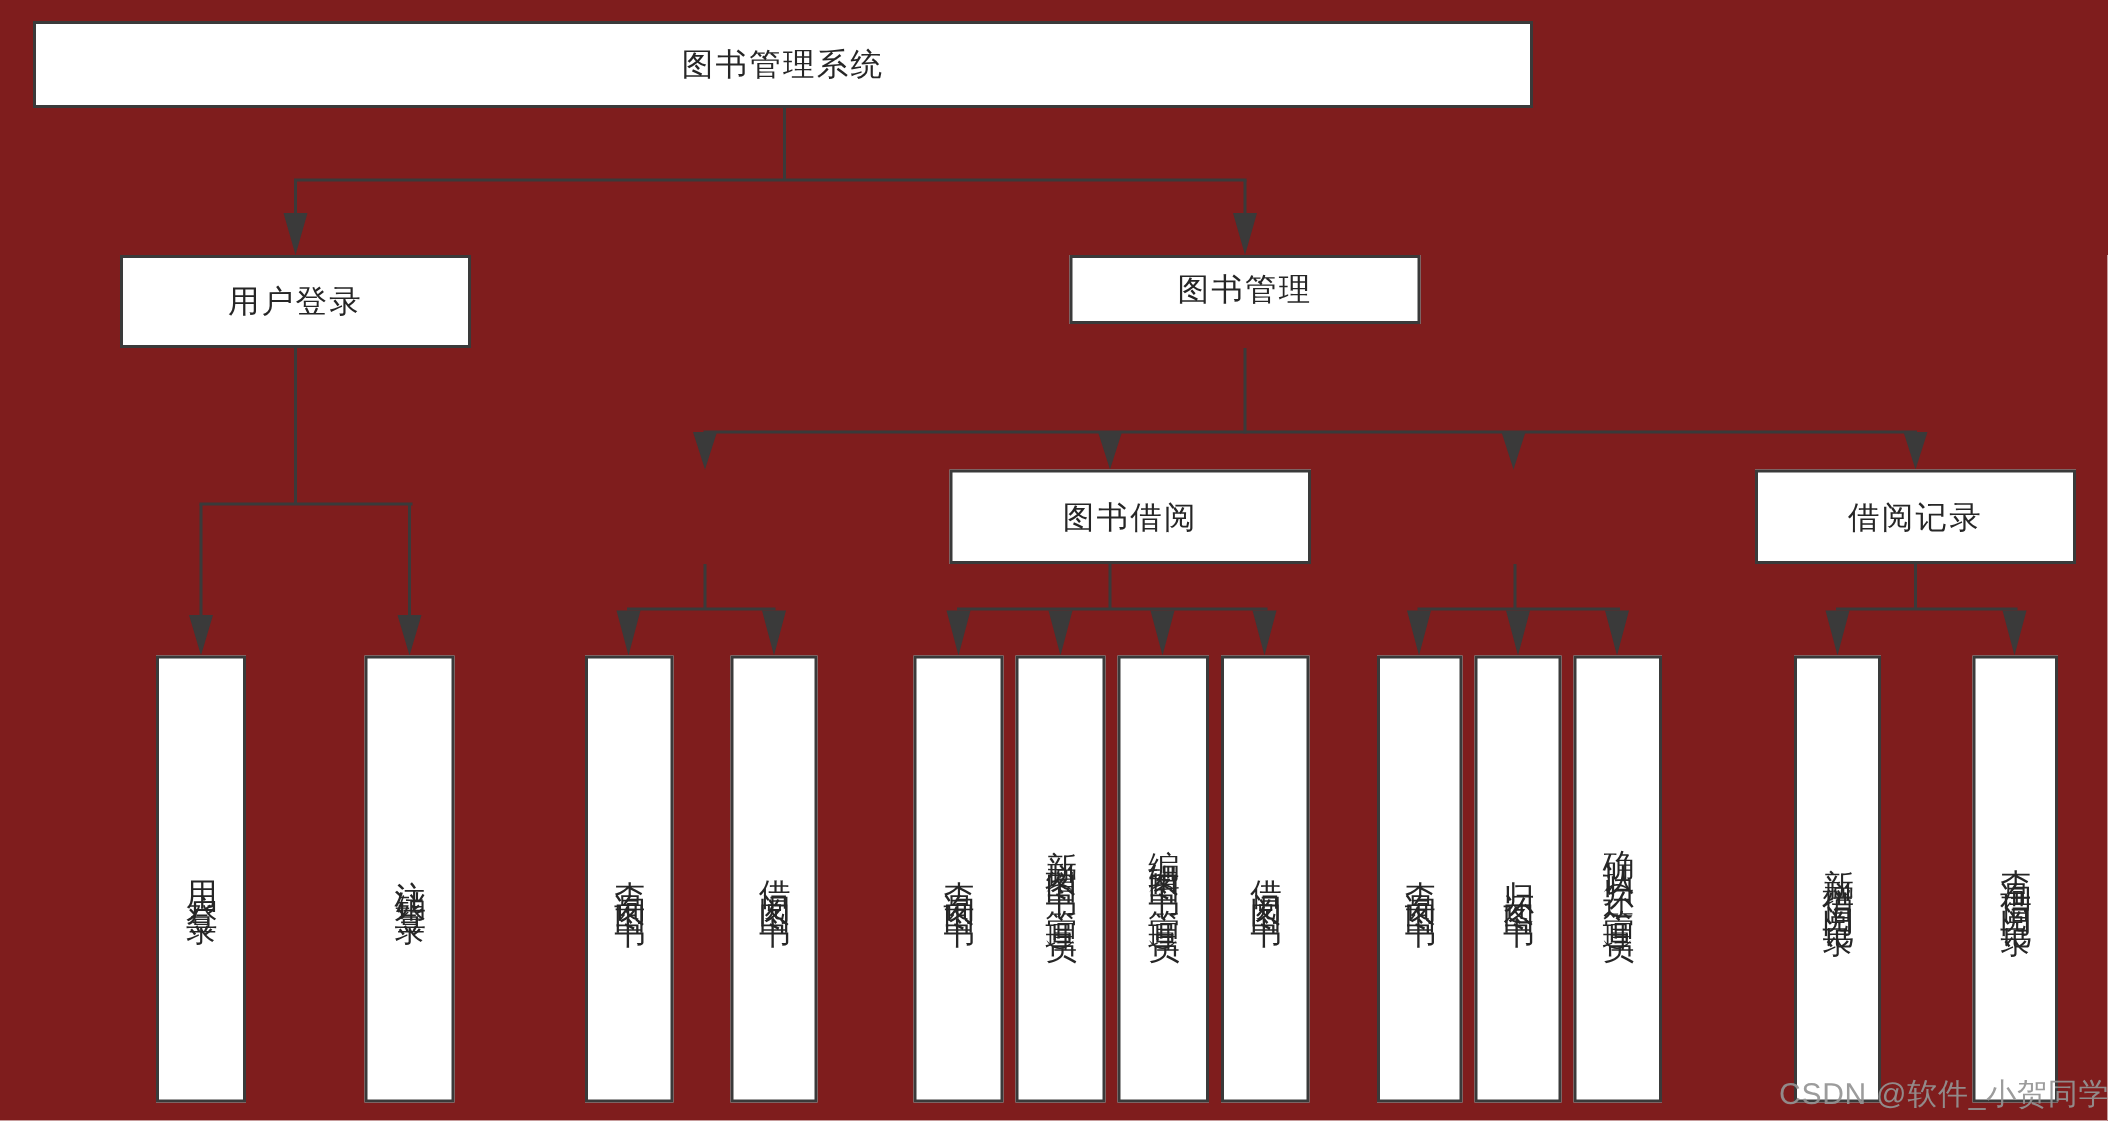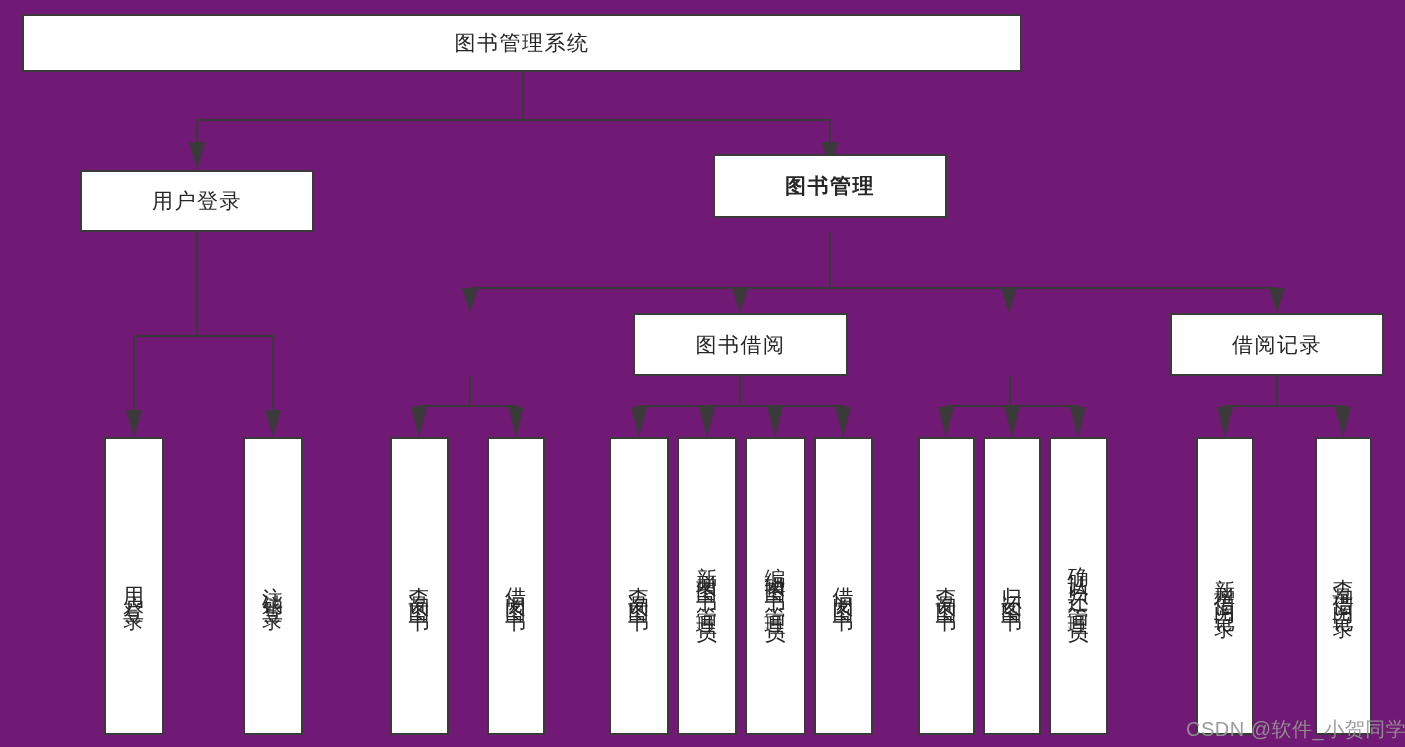--- a/index.html
+++ b/index.html
@@ -5,21 +5,21 @@
   html, body {
     margin: 0;
     padding: 0;
     background: #ffffff;
     font-family: "Liberation Sans", "DejaVu Sans", sans-serif;
   }
   .stage {
     position: relative;
     width: 1405px;
     height: 747px;
-    background: #701a75;
+    background: #7f1d1d;
     overflow: hidden;
   }
   
   .box {
     position: absolute;
     box-sizing: border-box;
     border: 2.5px solid #3a3a3a;
     background: #ffffff;
     display: flex;
     align-items: center;
@@ -76,39 +76,39 @@
   <div class="line" style="left:521.75px; top:72px; width:2.5px; height:48px;"></div>
   <div class="line" style="left:195.75px; top:118.75px; width:635.5px; height:2.5px;"></div>
   <div class="line" style="left:195.75px; top:120px; width:2.5px; height:23px;"></div>
   <div class="line" style="left:828.75px; top:120px; width:2.5px; height:23px;"></div>
   <div class="arrow" style="left:188.5px; top:142px; border-top-width:28px;"></div>
   <div class="arrow" style="left:821.5px; top:142px; border-top-width:28px;"></div>
 
   <div class="box" style="left:80px; top:170px; width:234px; height:62px;">
     <span class="hlabel">用户登录</span>
   </div>
-  <div class="box" style="left:713px; top:154px; width:234px; height:64px;font-weight:bold;">
+  <div class="box" style="left:713px; top:170px; width:234px; height:46px;">
     <span class="hlabel">图书管理</span>
   </div>
 
   <div class="line" style="left:195.75px; top:232px; width:2.5px; height:104px;"></div>
   <div class="line" style="left:132.75px; top:334.75px; width:141.75px; height:2.5px;"></div>
   <div class="line" style="left:132.75px; top:336px; width:2.5px; height:75px;"></div>
   <div class="line" style="left:271.75px; top:336px; width:2.5px; height:75px;"></div>
   <div class="arrow" style="left:125.5px; top:410px; border-top-width:27px;"></div>
   <div class="arrow" style="left:264.5px; top:410px; border-top-width:27px;"></div>
 
   <div class="line" style="left:828.75px; top:232px; width:2.5px; height:57px;"></div>
   <div class="line" style="left:468.75px; top:286.75px; width:809.5px; height:2.5px;"></div>
   <div class="arrow" style="left:461.5px; top:288px; border-top-width:25px;"></div>
   <div class="arrow" style="left:731.5px; top:288px; border-top-width:25px;"></div>
   <div class="arrow" style="left:1000.5px; top:288px; border-top-width:25px;"></div>
   <div class="arrow" style="left:1268.5px; top:288px; border-top-width:25px;"></div>
 
-  <div class="box" style="left:633px; top:313px; width:215px; height:63px;">
+  <div class="box" style="left:633px; top:313px; width:241px; height:63px;">
     <span class="hlabel">图书借阅</span>
   </div>
   <div class="box" style="left:1170px; top:313px; width:214px; height:63px;">
     <span class="hlabel">借阅记录</span>
   </div>
 
   <div class="line" style="left:468.75px; top:376px; width:2.5px; height:30px;"></div>
   <div class="line" style="left:418.25px; top:404.75px; width:99px; height:2.5px;"></div>
   <div class="arrow" style="left:411px; top:407px; border-top-width:30px;"></div>
   <div class="arrow" style="left:507.5px; top:407px; border-top-width:30px;"></div>

